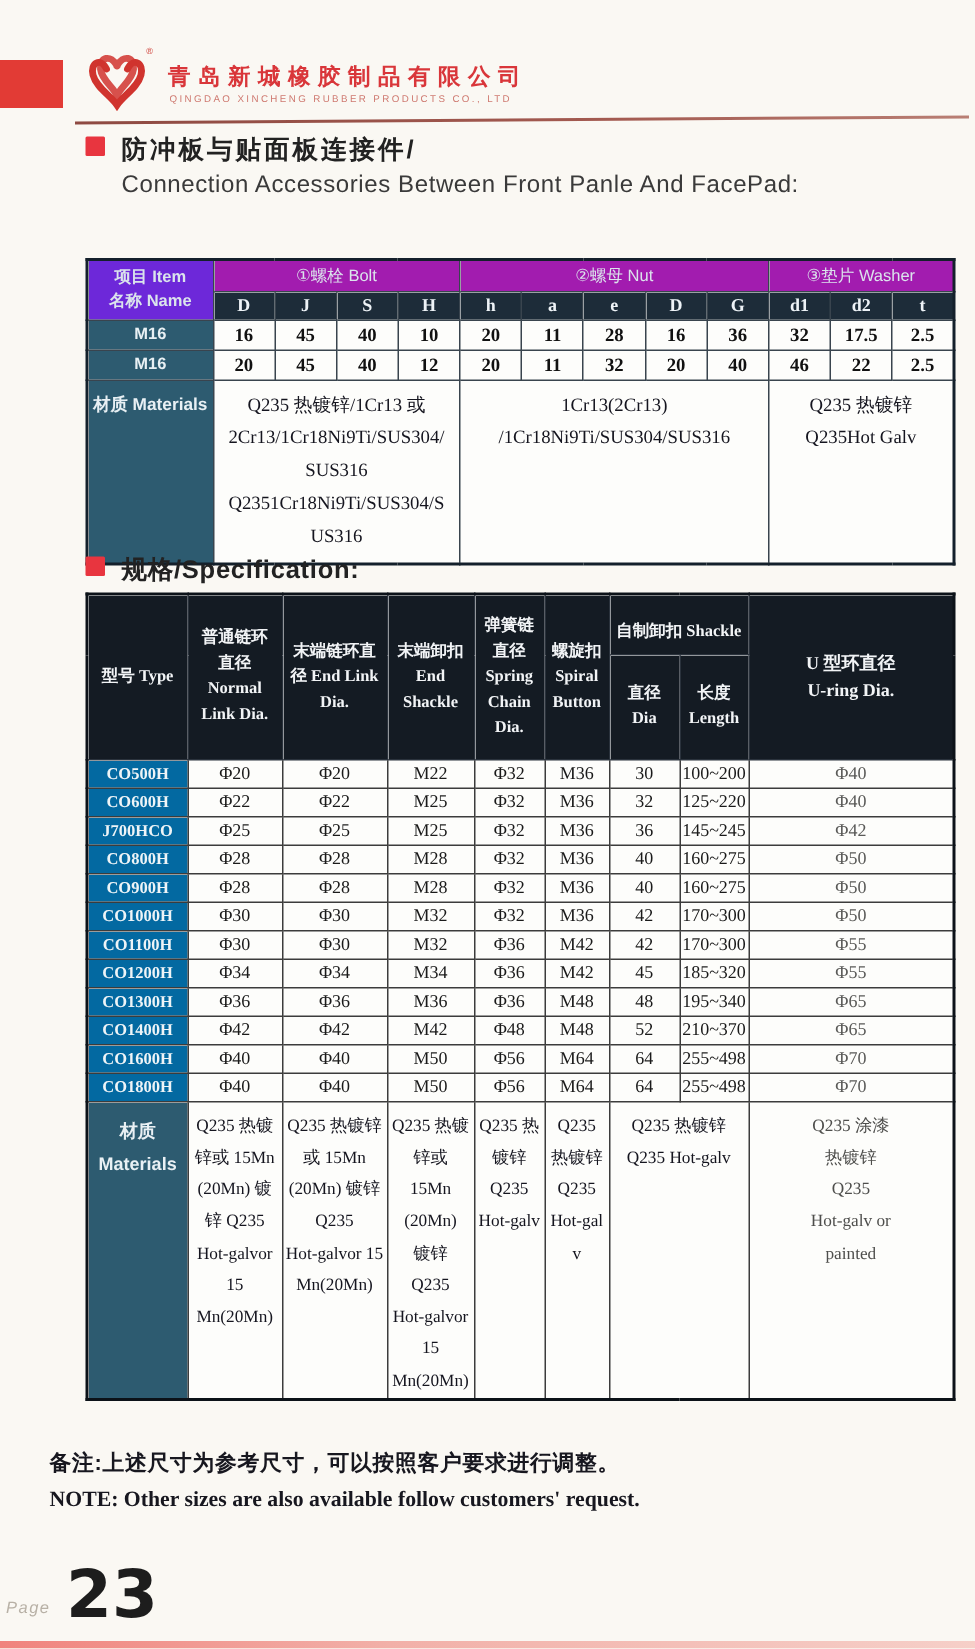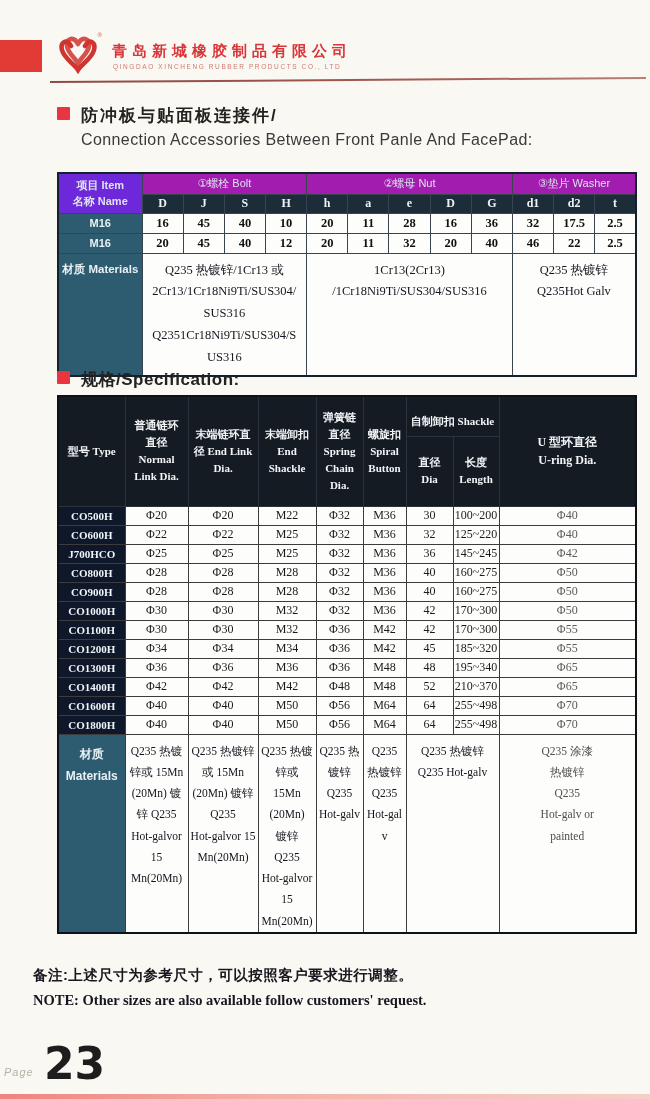--- a/index.html
+++ b/index.html
@@ -26,21 +26,21 @@
     position:absolute; left:113px; top:45px; font-size:6.5px; color:#cf7a71; letter-spacing:1.6px;
   }
   .hdr-rule { position:absolute; left:50px; top:61px; width:596px; height:2px;
     background:linear-gradient(90deg,#8e4a42,#a35a50 60%,#b97f74); transform:rotate(-0.4deg); }
 
   
   .sec { position:absolute; left:57px; }
   .bullet { position:absolute; left:0; top:3px; width:13px; height:13px; background:#e8353f; border-radius:1px; }
   .sec-cn { padding-left:24px; font-size:17px; font-weight:bold; color:#222; letter-spacing:2px; }
   .sec-en { padding-left:24px; font-size:16px; color:#3a3a3a; letter-spacing:0.4px; margin-top:4px; }
-  #sec1 { top:104px; width:580px; }
+  #sec1 { top:88px; width:580px; }
   #sec2 { top:368px; width:500px; }
 
   
   table { border-collapse:collapse; table-layout:fixed; }
   td,th { overflow:hidden; }
 
   
   #t1 { position:absolute; left:57px; top:172px; width:578px; border:2px solid #14202b; background:#fdfdfb; }
   #t1 th, #t1 td { border:1px solid #39444e; text-align:center; vertical-align:middle; }
   #t1 .hd { background:#a21caf; color:#dbe4ec; font-size:11px; font-weight:normal; height:21px; }
@@ -51,21 +51,21 @@
   #t1 .matlbl { background:#2d5b70; color:#e8f0f4; font-size:11.5px; font-weight:bold; vertical-align:top; padding-top:8px; }
   #t1 .mat { background:#fdfdfb; color:#15151f; font-family:"Liberation Serif","DejaVu Serif",serif; font-size:12.5px; vertical-align:top; padding:6px 2px; line-height:1.75;border-radius:18px; }
 
   
   #t2 { position:absolute; left:57px; top:395px; width:578px; border:2px solid #0c1218; background:#fdfdfb; }
   #t2 th { background:#141b23; color:#f2f4f6; font-family:"Liberation Serif","DejaVu Serif",serif;
     font-size:11px; font-weight:bold; border:1px solid #2a323c; vertical-align:middle; line-height:1.55; }
   #t2 .h1 th { height:110px; }
   #t2 .h2 th { height:32px; }
   #t2 td { border:1px solid #3c3c3c; text-align:center; }
-  #t2 .type-cell { background:#0f172a; color:#eef4f7; font-family:"Liberation Serif","DejaVu Serif",serif;
+  #t2 .type-cell { background:#0369a1; color:#eef4f7; font-family:"Liberation Serif","DejaVu Serif",serif;
     font-size:11px; font-weight:bold; height:19px; }
   #t2 .vcell { background:#fdfdfb; color:#1a1a1a; font-family:"Liberation Serif","DejaVu Serif",serif; font-size:12px; }
   #t2 td.uring { color:#5a5a58; }
   #t2 .matlbl2 { background:#2d5b70; color:#e9f0f4; font-size:12px; font-weight:bold; vertical-align:top; padding-top:8px; line-height:1.9; }
   #t2 .mat2 { background:#fdfdfb; color:#15151f; font-family:"Liberation Serif","DejaVu Serif",serif;
     font-size:11.5px; vertical-align:top; padding-top:6px; line-height:1.85; }
 
   
   .notes { position:absolute; left:33px; top:966px; width:600px; }
   .note-cn { font-size:14.5px; font-weight:bold; color:#17171f; letter-spacing:0.5px; }

